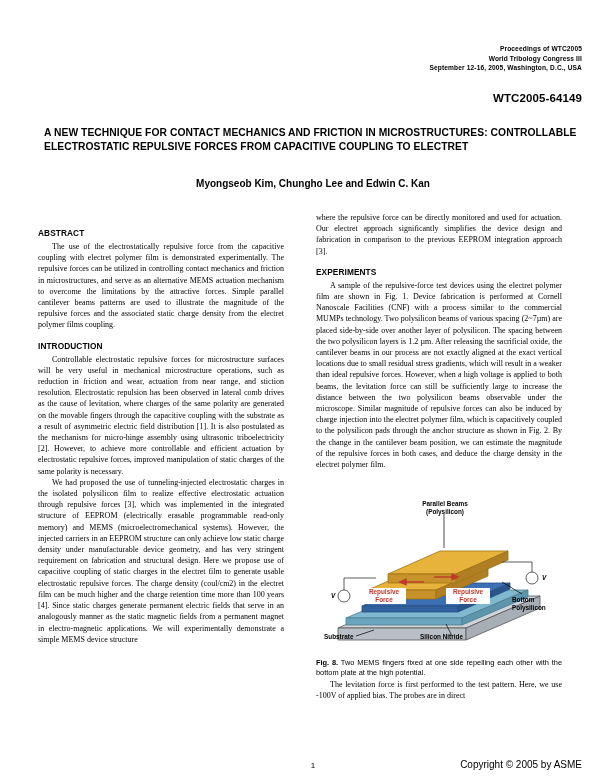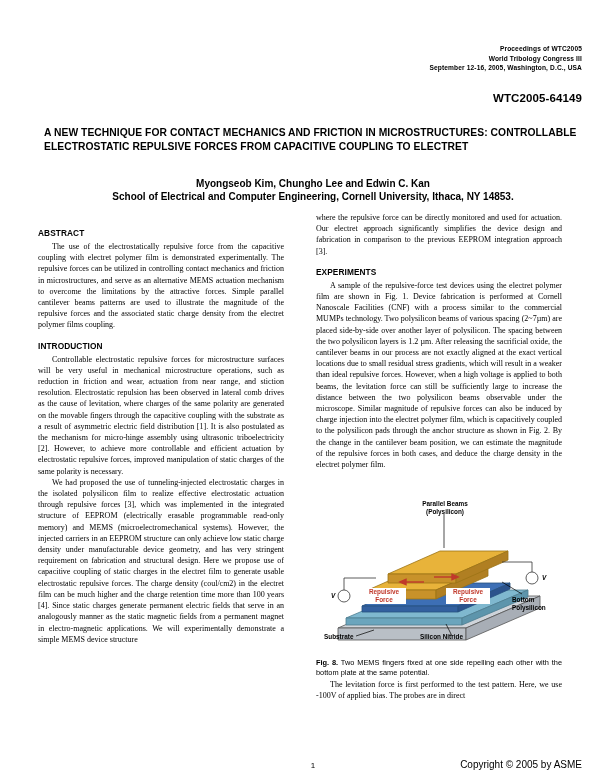--- a/index.html
+++ b/index.html
@@ -146,21 +146,20 @@
     <div>World Tribology Congress III</div>
     <div>September 12-16, 2005, Washington, D.C., USA</div>
   </div>
 
   <div class="paper-number">WTC2005-64149</div>
 
   <div class="title">A NEW TECHNIQUE FOR CONTACT MECHANICS AND FRICTION IN MICROSTRUCTURES: CONTROLLABLE ELECTROSTATIC REPULSIVE FORCES FROM CAPACITIVE COUPLING TO ELECTRET</div>
 
   <div class="authors">
     <div>Myongseob Kim, Chungho Lee and Edwin C. Kan</div>
-    <div>School of Electrical and Computer Engineering, Cornell University, Ithaca, NY 14853.</div>
   </div>
 
   <div class="cols">
 
     <div class="col col-left">
       <h2 class="sec">ABSTRACT</h2>
       <p class="body">The use of the electrostatically repulsive force from the capacitive coupling with electret polymer film is demonstrated experimentally. The repulsive forces can be utilized in controlling contact mechanics and friction in microstructures, and serve as an alternative MEMS actuation mechanism to overcome the limitations by the attractive forces. Simple parallel cantilever beams patterns are used to illustrate the magnitude of the repulsive forces and the associated static charge density from the electret polymer films coupling.</p>
 
       <h2 class="sec spaced">INTRODUCTION</h2>
       <p class="body">Controllable electrostatic repulsive forces for microstructure surfaces will be very useful in mechanical microstructure operations, such as reduction in friction and wear, actuation from near range, and stiction resolution. Electrostatic repulsion has been observed in lateral comb drives as the cause of levitation, where charges of the same polarity are generated on the movable fingers through the capacitive coupling with the substrate as a result of asymmetric electric field distribution [1]. It is also postulated as the mechanism for micro-hinge assembly using ultrasonic triboelectricity [2]. However, to achieve more controllable and efficient actuation by electrostatic repulsive forces, improved manipulation of static charges of the same polarity is necessary.</p>
@@ -235,21 +234,21 @@
         <div class="fig-label" style="left:8px; top:155px;">Substrate</div>
 
         <div class="fig-label" style="left:104px; top:155px;">Silicon Nitride</div>
 
         <div class="fig-label" style="left:15px; top:114px; font-style:italic;">V</div>
 
         <div class="fig-label" style="left:226px; top:96px; font-style:italic;">V</div>
       </div>
 
       <div class="fig-caption">
-        <b>Fig. 8.</b><span> Two MEMS fingers fixed at one side repelling each other with the bottom plate at the same potential.</span>
+        <b>Fig. 8.</b><span> Two MEMS fingers fixed at one side repelling each other with the bottom plate at the high potential.</span>
       </div>
 
       <p class="body" style="margin-top:1px">The levitation force is first performed to the test pattern. Here, we use -100V of applied bias. The probes are in direct</p>
     </div>
 
   </div>
 
   <div class="pagenum">1</div>
   <div class="copyright">Copyright © 2005 by ASME</div>
 

